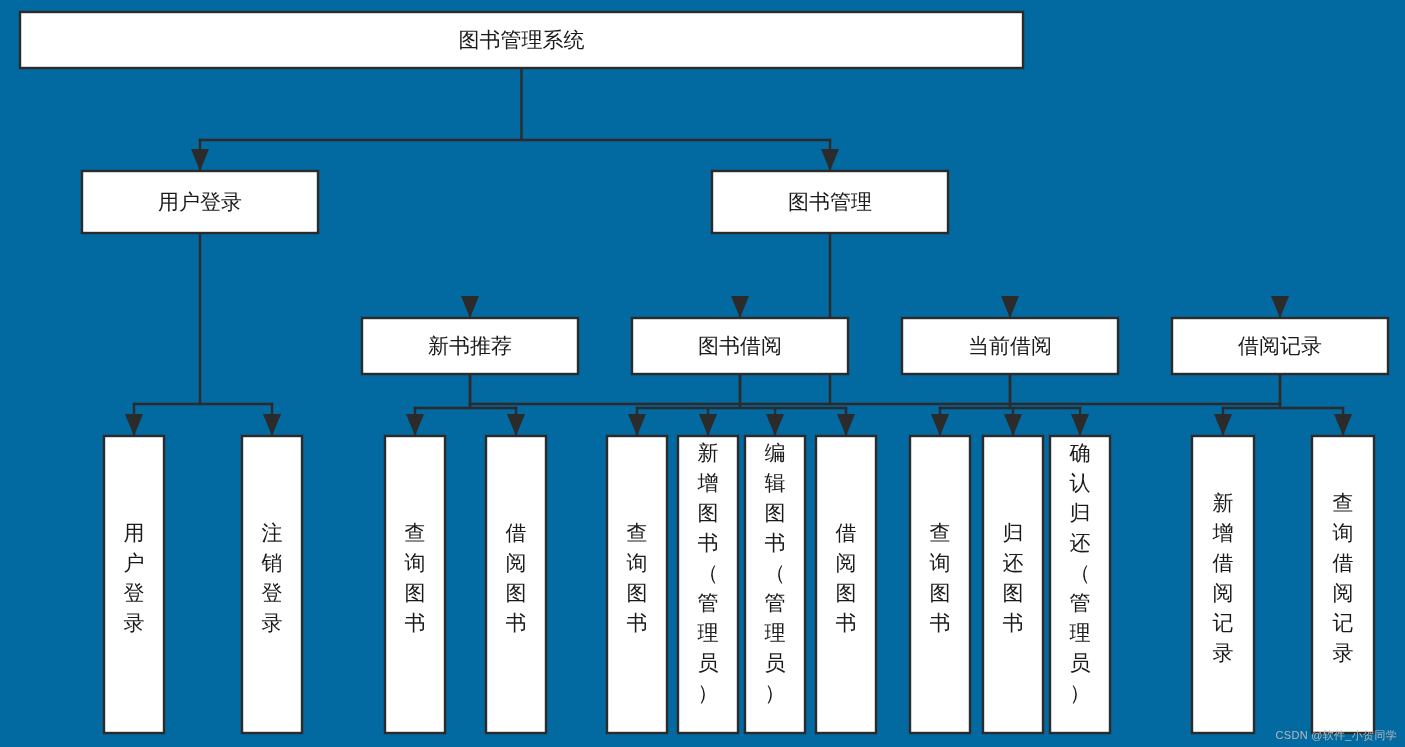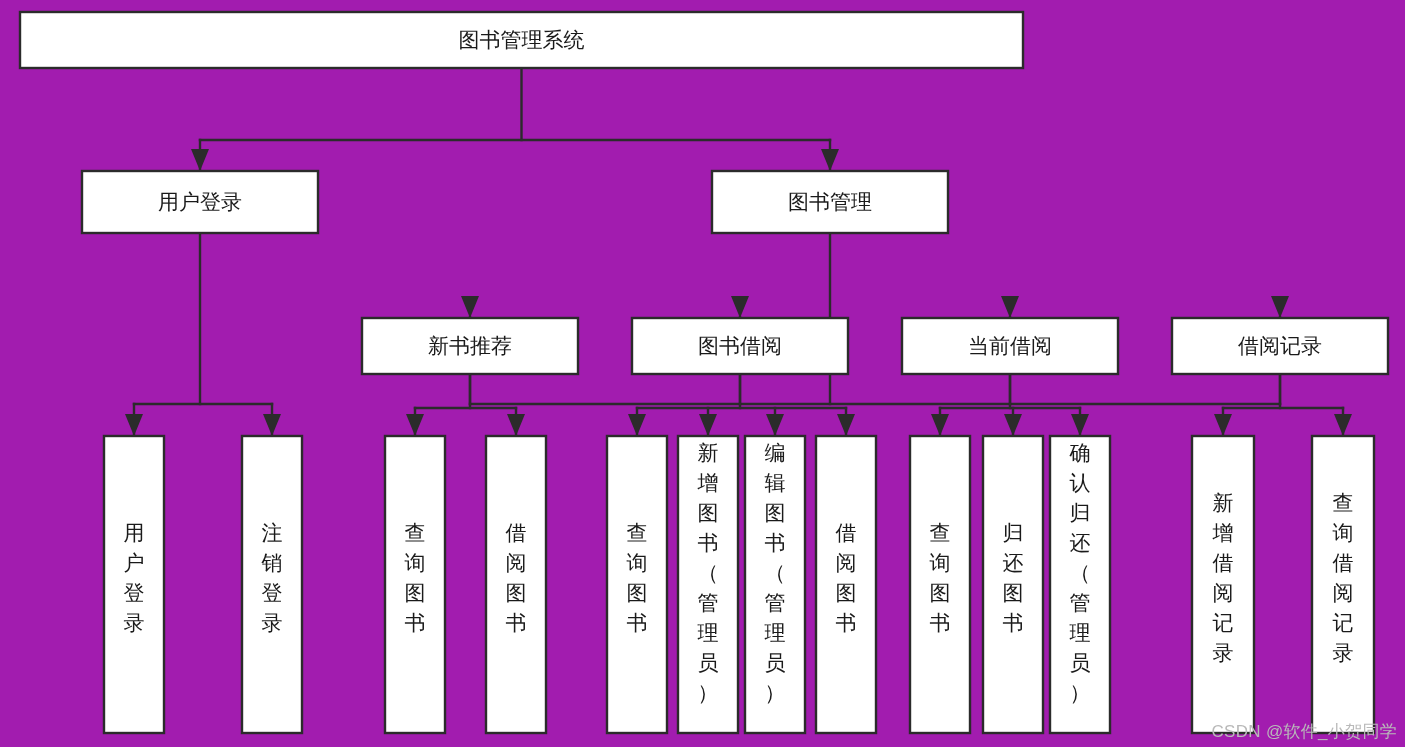--- a/index.html
+++ b/index.html
@@ -12,21 +12,21 @@
     width: 1405px;
     height: 747px;
     font-family: "Liberation Sans", "DejaVu Sans", sans-serif;
     overflow: hidden;
     position: relative;
   }
   #diagram-root {
     position: relative;
     width: 1405px;
     height: 747px;
-    background: #a21caf;
+    background: #0369a1;
   }
   svg.diagram-canvas {
     position: absolute;
     left: 0;
     top: 0;
     width: 1405px;
     height: 747px;
     display: block;
   }
   .node-box {
@@ -57,21 +57,21 @@
     font-family: "Liberation Sans", "DejaVu Sans", sans-serif;
     font-size: 21px;
     text-anchor: middle;
     white-space: pre;
   }
   .watermark {
     position: absolute;
     right: 8px;
     bottom: 4px;
     font-family: "Liberation Sans", "DejaVu Sans", sans-serif;
-    font-size: 17px;
+    font-size: 11px;
     color: #b9b9b9;
     letter-spacing: 0.3px;
     user-select: none;
     pointer-events: none;
   }
 </style>
 </head>
 <body>
 
 <div id="diagram-root">

